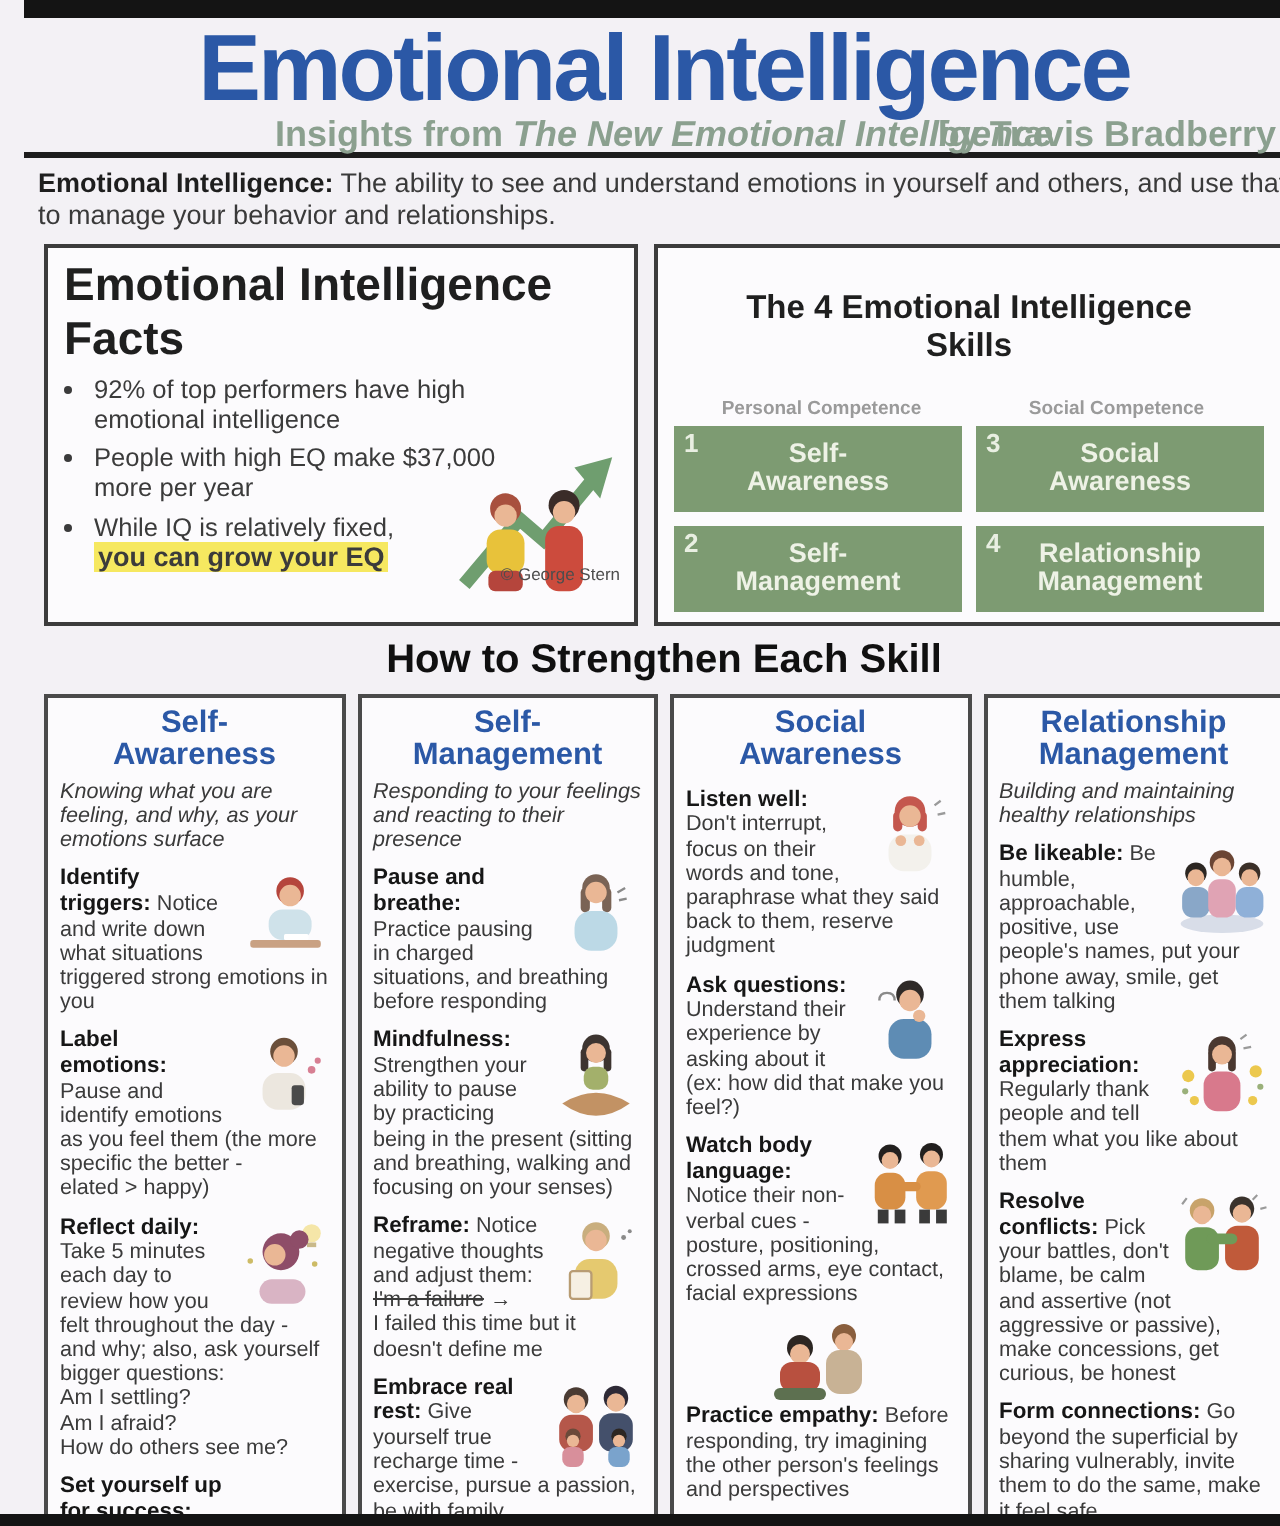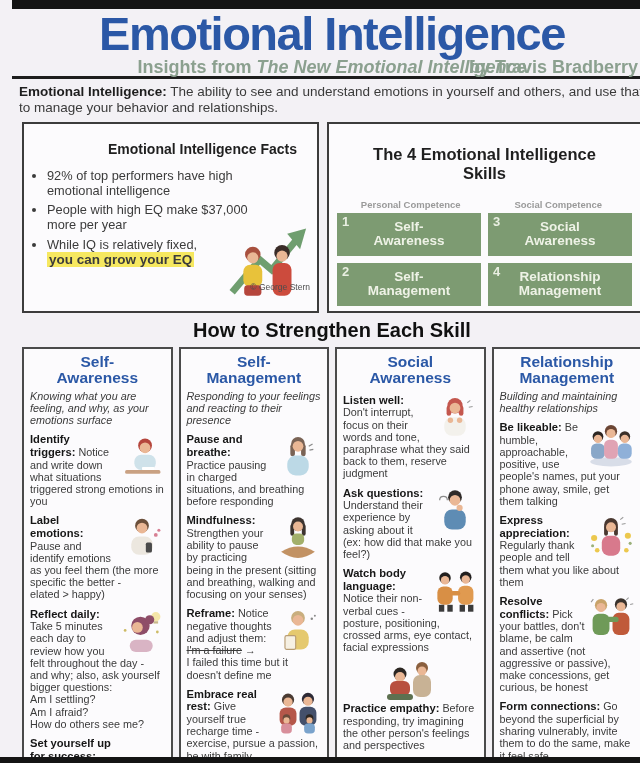--- a/index.html
+++ b/index.html
@@ -14,21 +14,21 @@
   .subtitle em{font-style:italic;}
   .subtitle .author{position:absolute;right:14px;}
   .rule{height:3px;background:#1d1d1d;margin-top:3px;}
 
   .definition{margin:5px 7px 4px;font-size:13.5px;line-height:1.22;color:#3a3a3a;}
   .definition b{color:#1e1e1e;}
 
   .boxes{display:flex;gap:8px;padding:1px 10px 0;align-items:stretch;}
   .box{background:#fcfbfd;border:2px solid #3c3c3c;box-sizing:border-box;}
   .facts{width:297px;flex:none;position:relative;padding:5px 8px;}
-  .facts h2{margin:12px;text-align:right;font-size:14px;color:#1f1f1f;}
+  .facts h2{margin:0;text-align:left;font-size:23px;color:#1f1f1f;}
   .facts ul{margin:5px 0 0;padding-left:15px;font-size:12.8px;line-height:1.15;}
   .facts li{margin-bottom:5px;max-width:226px;}
   .facts li.narrow{max-width:168px;}
   .highlight{background:#f6e860;font-weight:bold;padding:0 2px;font-size:13.5px;}
   .growth-illo{position:absolute;right:4px;bottom:13px;width:86px;height:78px;}
   .credit{position:absolute;right:7px;bottom:19px;font-size:8.5px;color:#4d4d4d;}
 
   .skills{flex:1;padding:5px 8px;}
   .skills h2{margin:16px;text-align:center;font-size:16.5px;color:#1f1f1f;}
   .comp-labels{display:flex;margin:2px 0 3px;}

